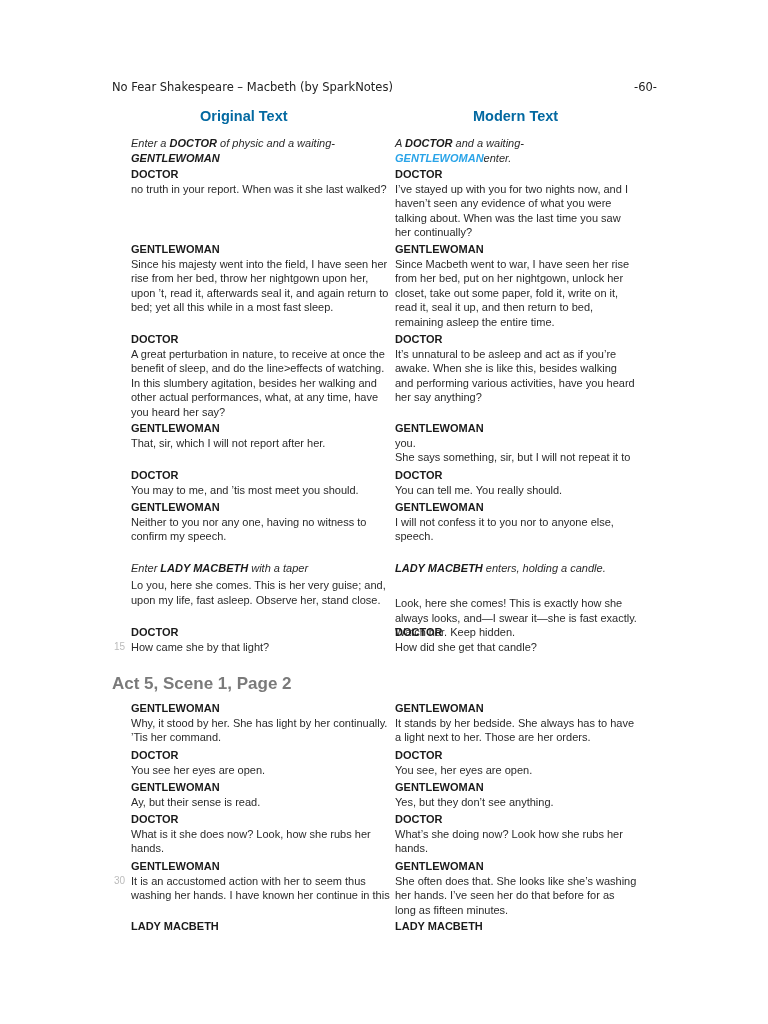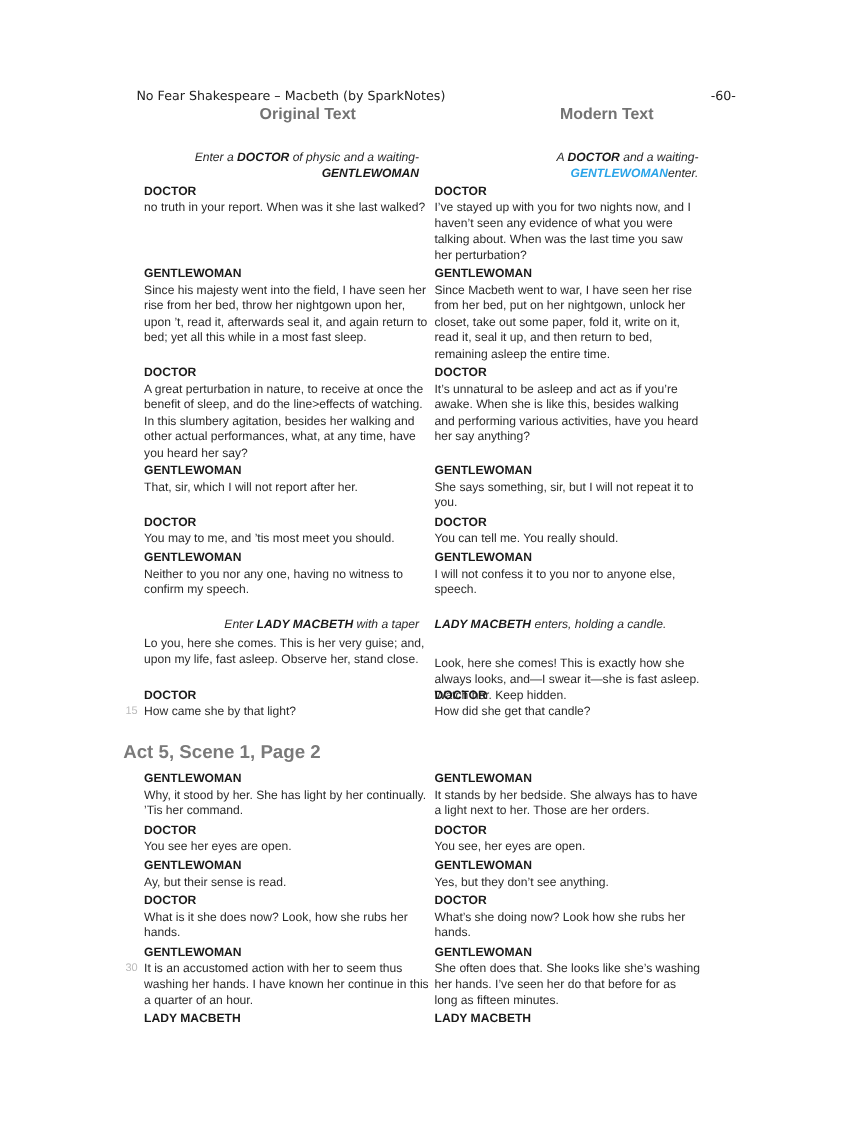--- a/index.html
+++ b/index.html
@@ -1,29 +1,29 @@
 <!DOCTYPE html>
 <html><head>
 <meta charset="utf-8">
 <style>
   html, body { margin: 0; padding: 0; background: #ffffff; }
   body { width: 768px; height: 1024px; position: relative; overflow: hidden;
          font-family: "Liberation Sans", sans-serif; color: #222; }
-  .page-header { position: absolute; top: 80px; left: 124px; width: 545px; height: 18px;
+  .page-header { position: absolute; top: 80px; left: 112px; width: 545px; height: 18px;
                  font-family: "DejaVu Sans", sans-serif; font-size: 11.5px; color: #222; text-align: center; }
   .page-header .title { position: absolute; left: 0; top: 0; }
   .page-header .num { position: absolute; right: 0; top: 0; margin-left: 36px; }
-  .col-heading { position: absolute; top: 96px; font-size: 14.5px; font-weight: bold; color: #737373; margin-left: 36px; }
+  .col-heading { position: absolute; top: 108px; font-size: 14.5px; font-weight: bold; color: #0369a1; }
   .col { position: absolute; font-size: 11px; line-height: 14.5px; color: #2a2a2a; }
   .col.left { left: 131px; width: 250px; }
   .col.right { left: 395px; width: 240px; }
   .block { position: absolute; left: 0; width: 100%; }
   .speaker { font-weight: bold; color: #1a1a1a; display: block; }
   .line { display: block; white-space: nowrap; }
-  .stage { font-style: italic; text-align: right; display: block; }
+  .stage { font-style: italic; text-align: left; display: block; }
   .stage.center { text-align: left; }
   .stage b { font-style: italic; font-weight: bold; color: #1a1a1a; }
   .stage .blue { color: #2aa4e8; font-weight: bold; font-style: italic; }
   .lnum { position: absolute; left: -17px; color: #bbb; font-size: 10px; }
   .act-heading { position: absolute; left: 112px; top: 674px; font-size: 17px; font-weight: bold; color: #7a7a7a; }
 </style>
 </head>
 <body>
 
 <div class="page-header">
@@ -97,21 +97,21 @@
   <div class="block" style="top:136px;">
     <span class="stage"><span>A </span><b>DOCTOR</b><span> and a waiting-</span></span>
     <span class="stage"><span class="blue">GENTLEWOMAN</span><span>enter.</span></span>
   </div>
 
   <div class="block" style="top:167px;">
     <span class="speaker">DOCTOR</span>
     <span class="line">I’ve stayed up with you for two nights now, and I</span>
     <span class="line">haven’t seen any evidence of what you were</span>
     <span class="line">talking about. When was the last time you saw</span>
-    <span class="line">her perturbation?</span>
+    <span class="line">her continually?</span>
   </div>
 
   <div class="block" style="top:242px;">
     <span class="speaker">GENTLEWOMAN</span>
     <span class="line">Since Macbeth went to war, I have seen her rise</span>
     <span class="line">from her bed, put on her nightgown, unlock her</span>
     <span class="line">closet, take out some paper, fold it, write on it,</span>
     <span class="line">read it, seal it up, and then return to bed,</span>
     <span class="line">remaining asleep the entire time.</span>
   </div>
@@ -119,42 +119,42 @@
   <div class="block" style="top:332px;">
     <span class="speaker">DOCTOR</span>
     <span class="line">It’s unnatural to be asleep and act as if you’re</span>
     <span class="line">awake. When she is like this, besides walking</span>
     <span class="line">and performing various activities, have you heard</span>
     <span class="line">her say anything?</span>
   </div>
 
   <div class="block" style="top:421px;">
     <span class="speaker">GENTLEWOMAN</span>
+    <span class="line">you.</span>
     <span class="line">She says something, sir, but I will not repeat it to</span>
-    <span class="line">you.</span>
   </div>
 
   <div class="block" style="top:468px;">
     <span class="speaker">DOCTOR</span>
     <span class="line">You can tell me. You really should.</span>
   </div>
 
   <div class="block" style="top:500px;">
     <span class="speaker">GENTLEWOMAN</span>
     <span class="line">I will not confess it to you nor to anyone else,</span>
     <span class="line">speech.</span>
   </div>
 
   <div class="block" style="top:561px;">
     <span class="stage center"><b>LADY MACBETH</b><span> enters, holding a candle.</span></span>
   </div>
 
   <div class="block" style="top:596px;">
     <span class="line">Look, here she comes! This is exactly how she</span>
-    <span class="line">always looks, and—I swear it—she is fast asleep.</span>
+    <span class="line">always looks, and—I swear it—she is fast exactly.</span>
     <span class="line">Watch her. Keep hidden.</span>
   </div>
 
   <div class="block" style="top:625px;">
     <span class="speaker">DOCTOR</span>
     <span class="line">How did she get that candle?</span>
   </div>
 </div>
 
 <div class="act-heading">Act 5, Scene 1, Page 2</div>
@@ -175,21 +175,20 @@
   </div>
   <div class="block" style="top:812px;">
     <span class="speaker">DOCTOR</span>
     <span class="line">What is it she does now? Look, how she rubs her</span>
     <span class="line">hands.</span>
   </div>
   <div class="block" style="top:859px;">
     <span class="speaker">GENTLEWOMAN</span>
     <span class="line" style="position:relative;"><span class="lnum">30</span><span>It is an accustomed action with her to seem thus</span></span>
     <span class="line">washing her hands. I have known her continue in this</span>
-    <span class="line">a quarter of an hour.</span>
   </div>
   <div class="block" style="top:919px;">
     <span class="speaker">LADY MACBETH</span>
   </div>
 </div>
 
 <div class="col right" style="top:0;">
   <div class="block" style="top:701px;">
     <span class="speaker">GENTLEWOMAN</span>
     <span class="line">It stands by her bedside. She always has to have</span>

